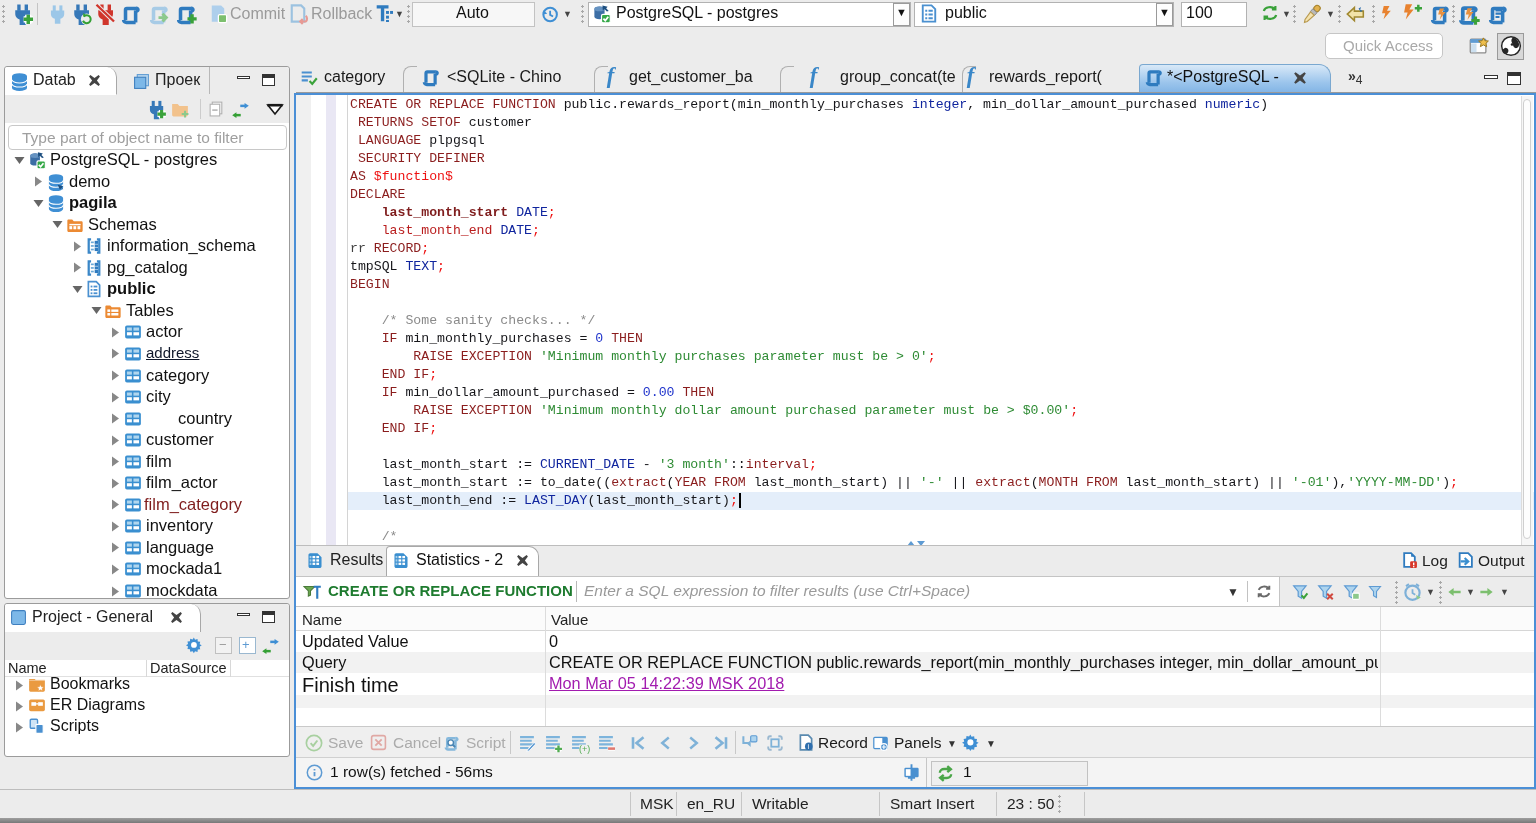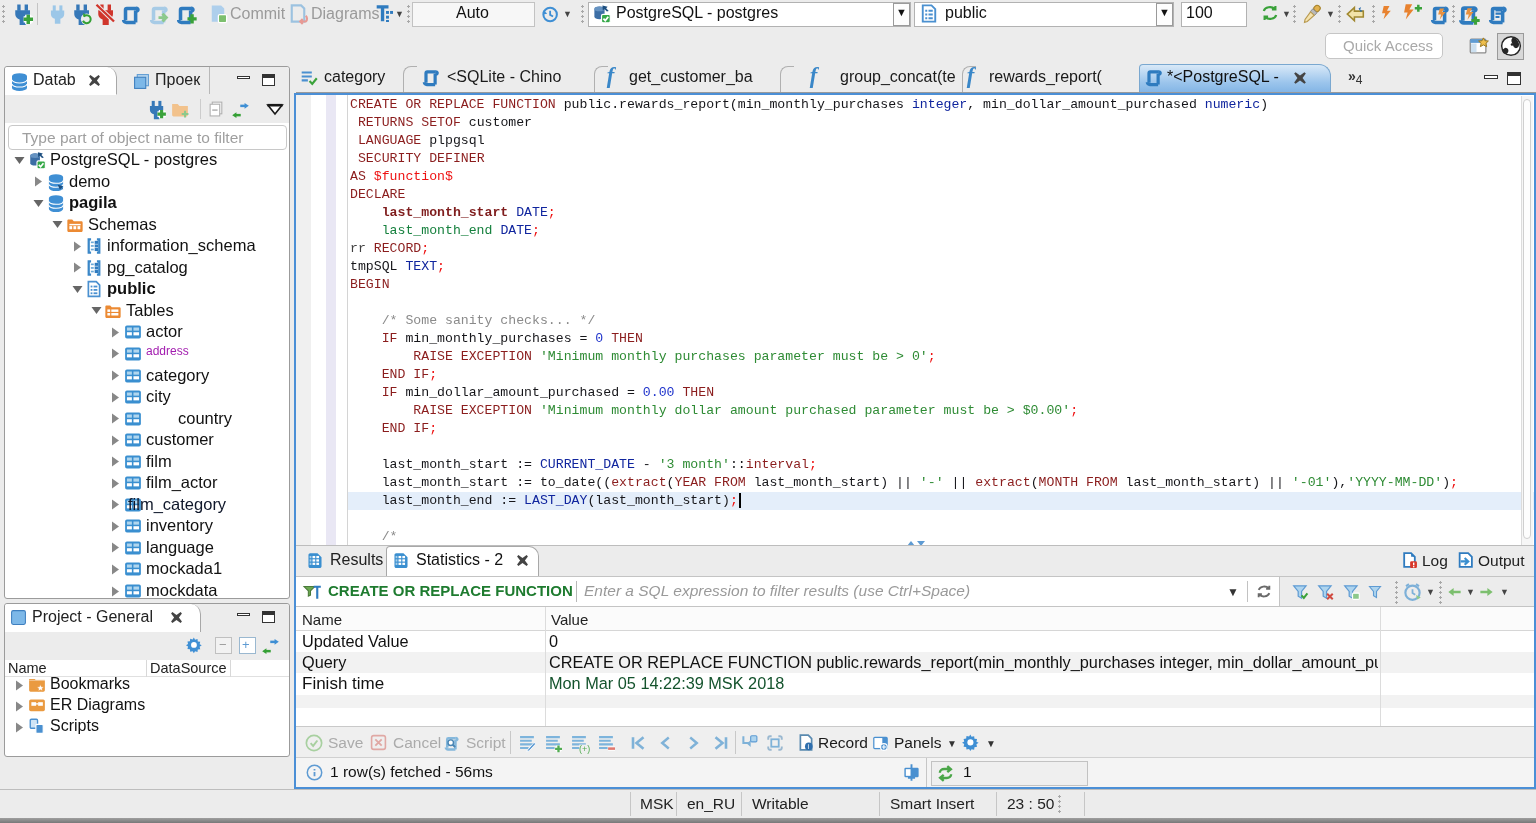--- a/index.html
+++ b/index.html
@@ -82,21 +82,21 @@
   </svg>
 <svg style="left:208px;top:3px" width="20" height="21" viewBox="0 0 16 16">
     <path d="M3 1.5h7.5L13 4v10.5H3z" fill="#aecfec"></path>
     <rect x="8.3" y="8.8" width="6.6" height="6.4" rx="1" fill="#7cbf6e" stroke="#fff" stroke-width="1"></rect>
   </svg>
 <div class="tx" style="left:230px;top:5px;font-size:16px;color:#9a9a9a;">Commit</div>
 <svg style="left:288px;top:3px" width="20" height="21" viewBox="0 0 16 16">
     <path d="M3 1.5h7.5L13 4v10.5H3z" fill="none" stroke="#9cc2e0" stroke-width="1.7"></path>
     <path d="M14.2 9.8a3.1 3.1 0 0 1 0 4.6h-3.6M11.8 12.4l-2 2 2 2" stroke="#e89a94" stroke-width="1.7" fill="none"></path>
   </svg>
-<div class="tx" style="left:311px;top:5px;font-size:16px;color:#9a9a9a;">Diagrams</div>
+<div class="tx" style="left:311px;top:5px;font-size:16px;color:#9a9a9a;">Rollback</div>
 <svg style="left:375px;top:4px" width="18" height="18" viewBox="0 0 16 16">
     <path d="M1.5 2.6h10.5M6.7 2.6v12.8" stroke="#2f7bbf" stroke-width="3"></path>
     <g fill="#2f7bbf">
       <rect x="9.8" y="6.2" width="2.6" height="2.6"></rect>
       <rect x="13.4" y="6.2" width="2.6" height="2.6"></rect>
       <rect x="9.8" y="10.4" width="2.6" height="2.6"></rect>
       <rect x="9.8" y="14.2" width="2.6" height="1.8"></rect>
     </g>
   </svg>
 <div class="tx" style="left:395px;top:9px;font-size:9px;color:#444;">▼</div>
@@ -261,21 +261,21 @@
 <div class="ab" style="left:326px;top:95px;width:10px;height:450px;background:#e9e7f4;"></div>
 <div class="ab" style="left:347px;top:95px;width:1px;height:450px;background:#d4d4d4;"></div>
 <div class="ab" style="left:348px;top:492px;width:1186px;height:18px;background:#e4eefa;"></div>
 <div class="tx" style="left:350px;top:96px;font-family:'Liberation Mono',monospace;font-size:13.2px;line-height:18px;"><span style="color:#8b1d1d;">CREATE OR REPLACE FUNCTION</span><span style="color:#16161a;"> public.rewards_report(min_monthly_purchases </span><span style="color:#10259e;">integer</span><span style="color:#16161a;">, min_dollar_amount_purchased </span><span style="color:#10259e;">numeric</span><span style="color:#16161a;">)</span></div>
 <div class="tx" style="left:350px;top:114px;font-family:'Liberation Mono',monospace;font-size:13.2px;line-height:18px;"><span style="color:#16161a;"> </span><span style="color:#8b1d1d;">RETURNS SETOF</span><span style="color:#16161a;"> customer</span></div>
 <div class="tx" style="left:350px;top:132px;font-family:'Liberation Mono',monospace;font-size:13.2px;line-height:18px;"><span style="color:#16161a;"> </span><span style="color:#8b1d1d;">LANGUAGE</span><span style="color:#16161a;"> plpgsql</span></div>
 <div class="tx" style="left:350px;top:150px;font-family:'Liberation Mono',monospace;font-size:13.2px;line-height:18px;"><span style="color:#16161a;"> </span><span style="color:#8b1d1d;">SECURITY DEFINER</span></div>
 <div class="tx" style="left:350px;top:168px;font-family:'Liberation Mono',monospace;font-size:13.2px;line-height:18px;"><span style="color:#8b1d1d;">AS</span><span style="color:#ee1111;"> $function$</span></div>
 <div class="tx" style="left:350px;top:186px;font-family:'Liberation Mono',monospace;font-size:13.2px;line-height:18px;"><span style="color:#8b1d1d;">DECLARE</span></div>
 <div class="tx" style="left:350px;top:204px;font-family:'Liberation Mono',monospace;font-size:13.2px;line-height:18px;"><span style="color:#7f1d1d;font-weight:bold;">    last_month_start </span><span style="color:#10259e;">DATE</span><span style="color:#ee1111;">;</span></div>
-<div class="tx" style="left:350px;top:222px;font-family:'Liberation Mono',monospace;font-size:13.2px;line-height:18px;"><span style="color:#15803d;">    last_month_end </span><span style="color:#10259e;">DATE</span><span style="color:#ee1111;">;</span></div>
+<div class="tx" style="left:350px;top:222px;font-family:'Liberation Mono',monospace;font-size:13.2px;line-height:18px;"><span style="color:#b91c1c;">    last_month_end </span><span style="color:#10259e;">DATE</span><span style="color:#ee1111;">;</span></div>
 <div class="tx" style="left:350px;top:240px;font-family:'Liberation Mono',monospace;font-size:13.2px;line-height:18px;"><span style="color:#404040;">rr </span><span style="color:#8b1d1d;">RECORD</span><span style="color:#ee1111;">;</span></div>
 <div class="tx" style="left:350px;top:258px;font-family:'Liberation Mono',monospace;font-size:13.2px;line-height:18px;"><span style="color:#16161a;">tmpSQL </span><span style="color:#10259e;">TEXT</span><span style="color:#ee1111;">;</span></div>
 <div class="tx" style="left:350px;top:276px;font-family:'Liberation Mono',monospace;font-size:13.2px;line-height:18px;"><span style="color:#8b1d1d;">BEGIN</span></div>
 <div class="tx" style="left:350px;top:312px;font-family:'Liberation Mono',monospace;font-size:13.2px;line-height:18px;"><span style="color:#8a8a8a;text-align:center;">    /* Some sanity checks... */</span></div>
 <div class="tx" style="left:350px;top:330px;font-family:'Liberation Mono',monospace;font-size:13.2px;line-height:18px;"><span style="color:#16161a;">    </span><span style="color:#8b1d1d;">IF</span><span style="color:#16161a;"> min_monthly_purchases = </span><span style="color:#2135cc;">0</span><span style="color:#16161a;"> </span><span style="color:#8b1d1d;">THEN</span></div>
 <div class="tx" style="left:350px;top:348px;font-family:'Liberation Mono',monospace;font-size:13.2px;line-height:18px;"><span style="color:#16161a;">        </span><span style="color:#8b1d1d;">RAISE EXCEPTION</span><span style="color:#16161a;"> </span><span style="color:#2e8b34;">'Minimum monthly purchases parameter must be &gt; 0'</span><span style="color:#ee1111;">;</span></div>
 <div class="tx" style="left:350px;top:366px;font-family:'Liberation Mono',monospace;font-size:13.2px;line-height:18px;"><span style="color:#16161a;">    </span><span style="color:#8b1d1d;">END IF</span><span style="color:#ee1111;">;</span></div>
 <div class="tx" style="left:350px;top:384px;font-family:'Liberation Mono',monospace;font-size:13.2px;line-height:18px;"><span style="color:#16161a;">    </span><span style="color:#8b1d1d;">IF</span><span style="color:#16161a;"> min_dollar_amount_purchased = </span><span style="color:#2135cc;">0.00</span><span style="color:#16161a;"> </span><span style="color:#8b1d1d;">THEN</span></div>
 <div class="tx" style="left:350px;top:402px;font-family:'Liberation Mono',monospace;font-size:13.2px;line-height:18px;"><span style="color:#16161a;">        </span><span style="color:#8b1d1d;">RAISE EXCEPTION</span><span style="color:#16161a;"> </span><span style="color:#2e8b34;">'Minimum monthly dollar amount purchased parameter must be &gt; $0.00'</span><span style="color:#ee1111;">;</span></div>
 <div class="tx" style="left:350px;top:420px;font-family:'Liberation Mono',monospace;font-size:13.2px;line-height:18px;"><span style="color:#16161a;">    </span><span style="color:#8b1d1d;">END IF</span><span style="color:#ee1111;">;</span></div>
@@ -391,22 +391,22 @@
 <div class="tx" style="left:1500px;top:587px;font-size:9px;color:#444;">▼</div>
 <div class="ab" style="left:296px;top:607px;width:1238px;height:24px;background:#fbfbfb;border-bottom:1px solid #d6d6d6;"></div>
 <div class="tx" style="left:302px;top:611px;font-size:15px;color:#222;">Name</div>
 <div class="tx" style="left:551px;top:611px;font-size:15px;color:#222;">Value</div>
 <div class="ab" style="left:296px;top:652px;width:1238px;height:21px;background:#f2f2f2;"></div>
 <div class="ab" style="left:296px;top:695px;width:1238px;height:13px;background:#f2f2f2;"></div>
 <div class="tx" style="left:302px;top:632px;font-size:16.3px;color:#111;">Updated Value</div>
 <div class="tx" style="left:549px;top:632px;font-size:16.3px;color:#111;">0</div>
 <div class="tx" style="left:302px;top:653px;font-size:16.3px;color:#111;">Query</div>
 <div class="tx" style="left:549px;top:653px;font-size:16.3px;color:#111;width:829px;overflow:hidden;">CREATE OR REPLACE FUNCTION public.rewards_report(min_monthly_purchases integer, min_dollar_amount_purcha...</div>
-<div class="tx" style="left:302px;top:674px;font-size:17px;color:#111;">Finish time</div>
-<div class="tx" style="left:549px;top:674px;font-size:16.3px;color:#14532d;">Mon Mar 05 14:22:39 MSK 2018</div>
+<div class="tx" style="left:302px;top:674px;font-size:20px;color:#111;">Finish time</div>
+<div class="tx" style="left:549px;top:674px;font-size:16.3px;color:#a21caf;text-decoration:underline;">Mon Mar 05 14:22:39 MSK 2018</div>
 <div class="ab" style="left:545px;top:607px;width:1px;height:119px;background:#dcdcdc;"></div>
 <div class="ab" style="left:1380px;top:607px;width:1px;height:119px;background:#dcdcdc;"></div>
 <div class="ab" style="left:296px;top:726px;width:1238px;height:1px;background:#c9c9c9;"></div>
 <div class="ab" style="left:296px;top:727px;width:1238px;height:31px;background:#efefef;border-bottom:1px solid #d0d0d0;"></div>
 <svg style="left:305px;top:734px" width="18" height="18" viewBox="0 0 16 16">
     <circle cx="8" cy="8" r="6.8" fill="none" stroke="#a8d0a0" stroke-width="1.5"></circle>
     <path d="M5 8.2l2.2 2.4 3.8-4.8" stroke="#a8d0a0" stroke-width="1.7" fill="none"></path>
   </svg>
 <div class="tx" style="left:328px;top:734px;font-size:15.5px;color:#ababab;">Save</div>
 <svg style="left:370px;top:734px" width="17" height="17" viewBox="0 0 16 16">
@@ -700,21 +700,21 @@
     <rect x="1" y="2.2" width="14" height="11.6" rx="1.6" fill="#3a8fd0"></rect>
     <g fill="#b0d6ee">
       <rect x="2.6" y="4" width="4.4" height="2.8"></rect>
       <rect x="8.4" y="4" width="5" height="2.8"></rect>
     </g>
     <g fill="#fff">
       <rect x="2.6" y="8.2" width="4.4" height="2.8"></rect>
       <rect x="8.4" y="8.2" width="5" height="2.8"></rect>
     </g>
   </svg>
-<div class="tx" style="left:146px;top:344px;font-size:12px;color:#a21caf;">address</div>
+<div class="tx" style="left:146px;top:344px;font-size:15px;color:#0f172a;text-decoration:underline;">address</div>
 <svg style="left:111px;top:370px" width="9" height="11" viewBox="0 0 9 11">
     <path d="M1 0.5v10L8 5.5z" fill="#888888"></path>
   </svg>
 <svg style="left:124px;top:367px" width="18" height="18" viewBox="0 0 16 16">
     <rect x="1" y="2.2" width="14" height="11.6" rx="1.6" fill="#3a8fd0"></rect>
     <g fill="#b0d6ee">
       <rect x="2.6" y="4" width="4.4" height="2.8"></rect>
       <rect x="8.4" y="4" width="5" height="2.8"></rect>
     </g>
     <g fill="#fff">
@@ -805,21 +805,21 @@
     <rect x="1" y="2.2" width="14" height="11.6" rx="1.6" fill="#3a8fd0"></rect>
     <g fill="#b0d6ee">
       <rect x="2.6" y="4" width="4.4" height="2.8"></rect>
       <rect x="8.4" y="4" width="5" height="2.8"></rect>
     </g>
     <g fill="#fff">
       <rect x="2.6" y="8.2" width="4.4" height="2.8"></rect>
       <rect x="8.4" y="8.2" width="5" height="2.8"></rect>
     </g>
   </svg>
-<div class="tx" style="left:128px;top:495px;font-size:16.5px;color:#0f172a;">film_category</div>
+<div class="tx" style="left:144px;top:495px;font-size:16.5px;color:#7f1d1d;">film_category</div>
 <svg style="left:111px;top:521px" width="9" height="11" viewBox="0 0 9 11">
     <path d="M1 0.5v10L8 5.5z" fill="#888888"></path>
   </svg>
 <svg style="left:124px;top:517px" width="18" height="18" viewBox="0 0 16 16">
     <rect x="1" y="2.2" width="14" height="11.6" rx="1.6" fill="#3a8fd0"></rect>
     <g fill="#b0d6ee">
       <rect x="2.6" y="4" width="4.4" height="2.8"></rect>
       <rect x="8.4" y="4" width="5" height="2.8"></rect>
     </g>
     <g fill="#fff">

